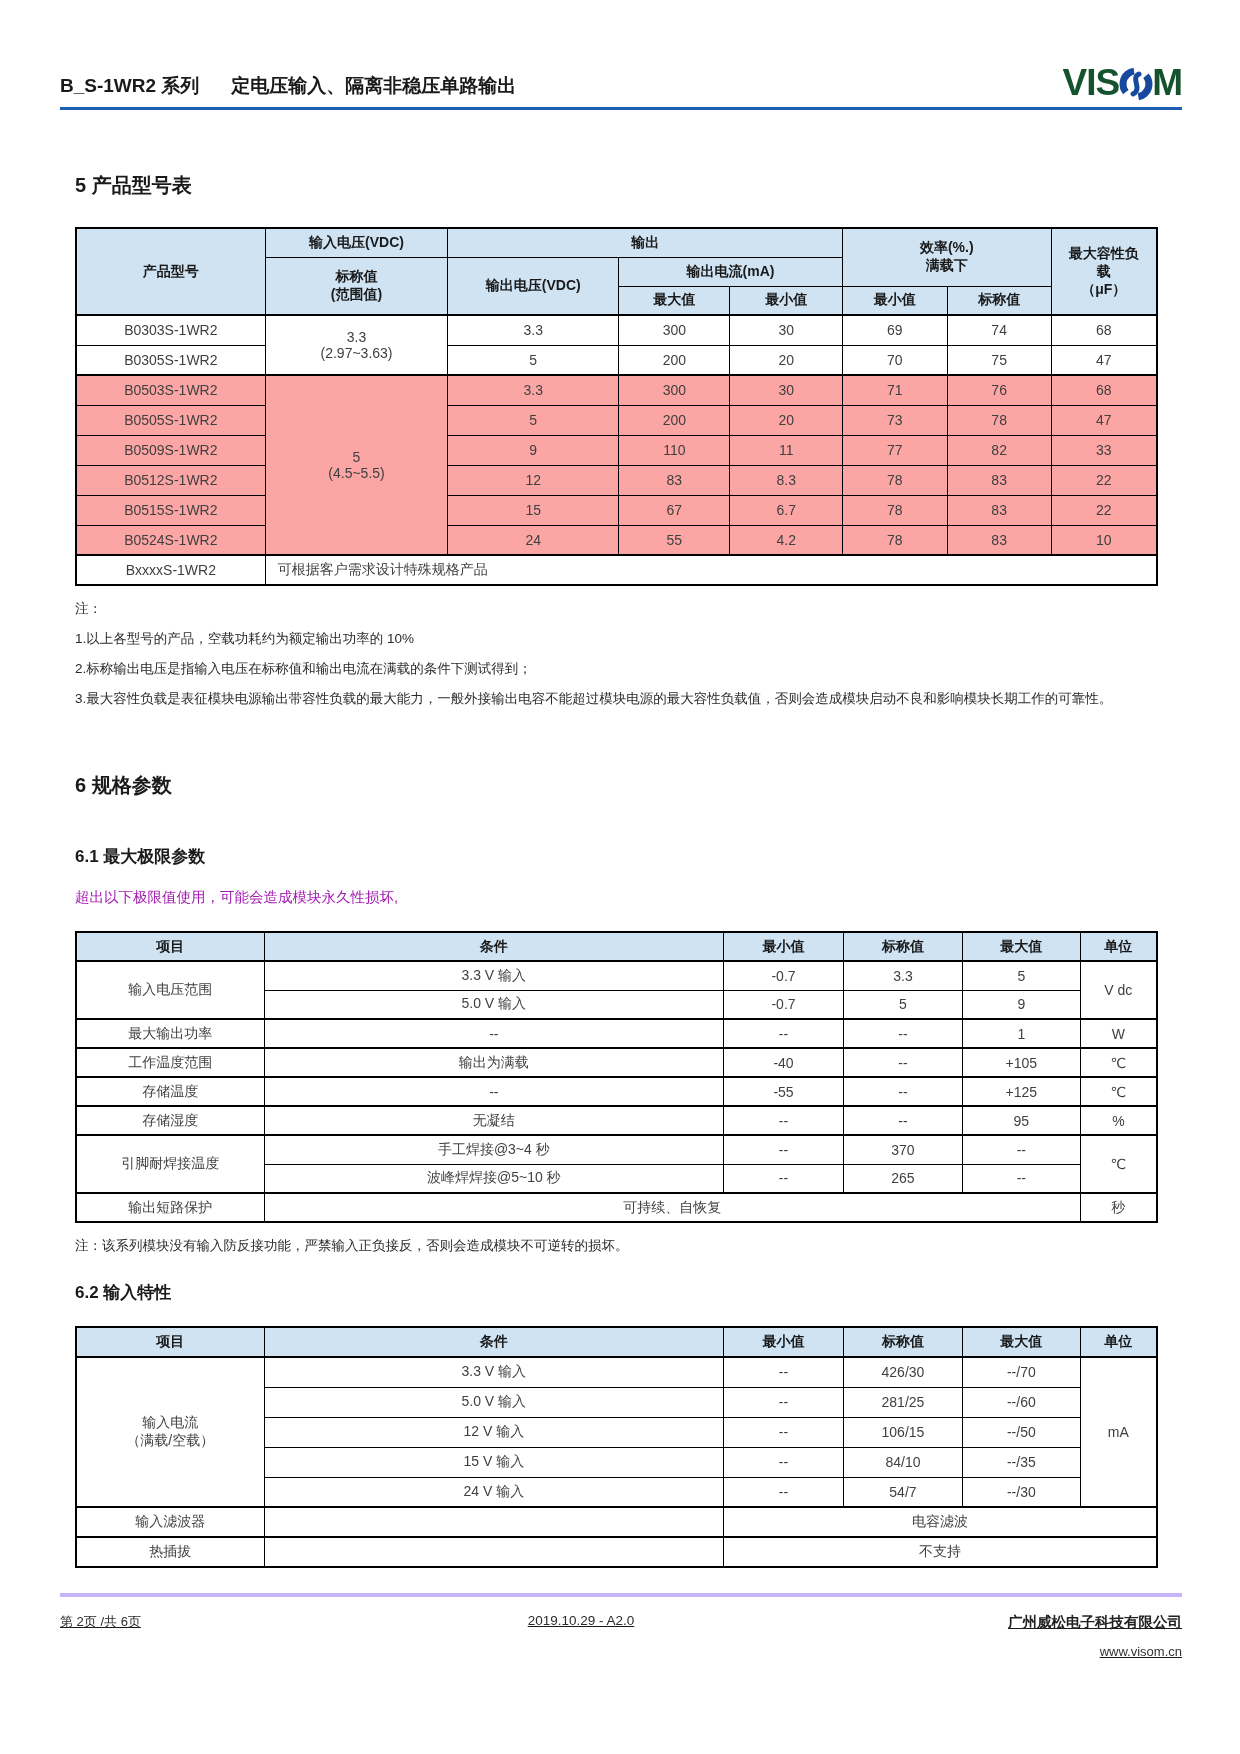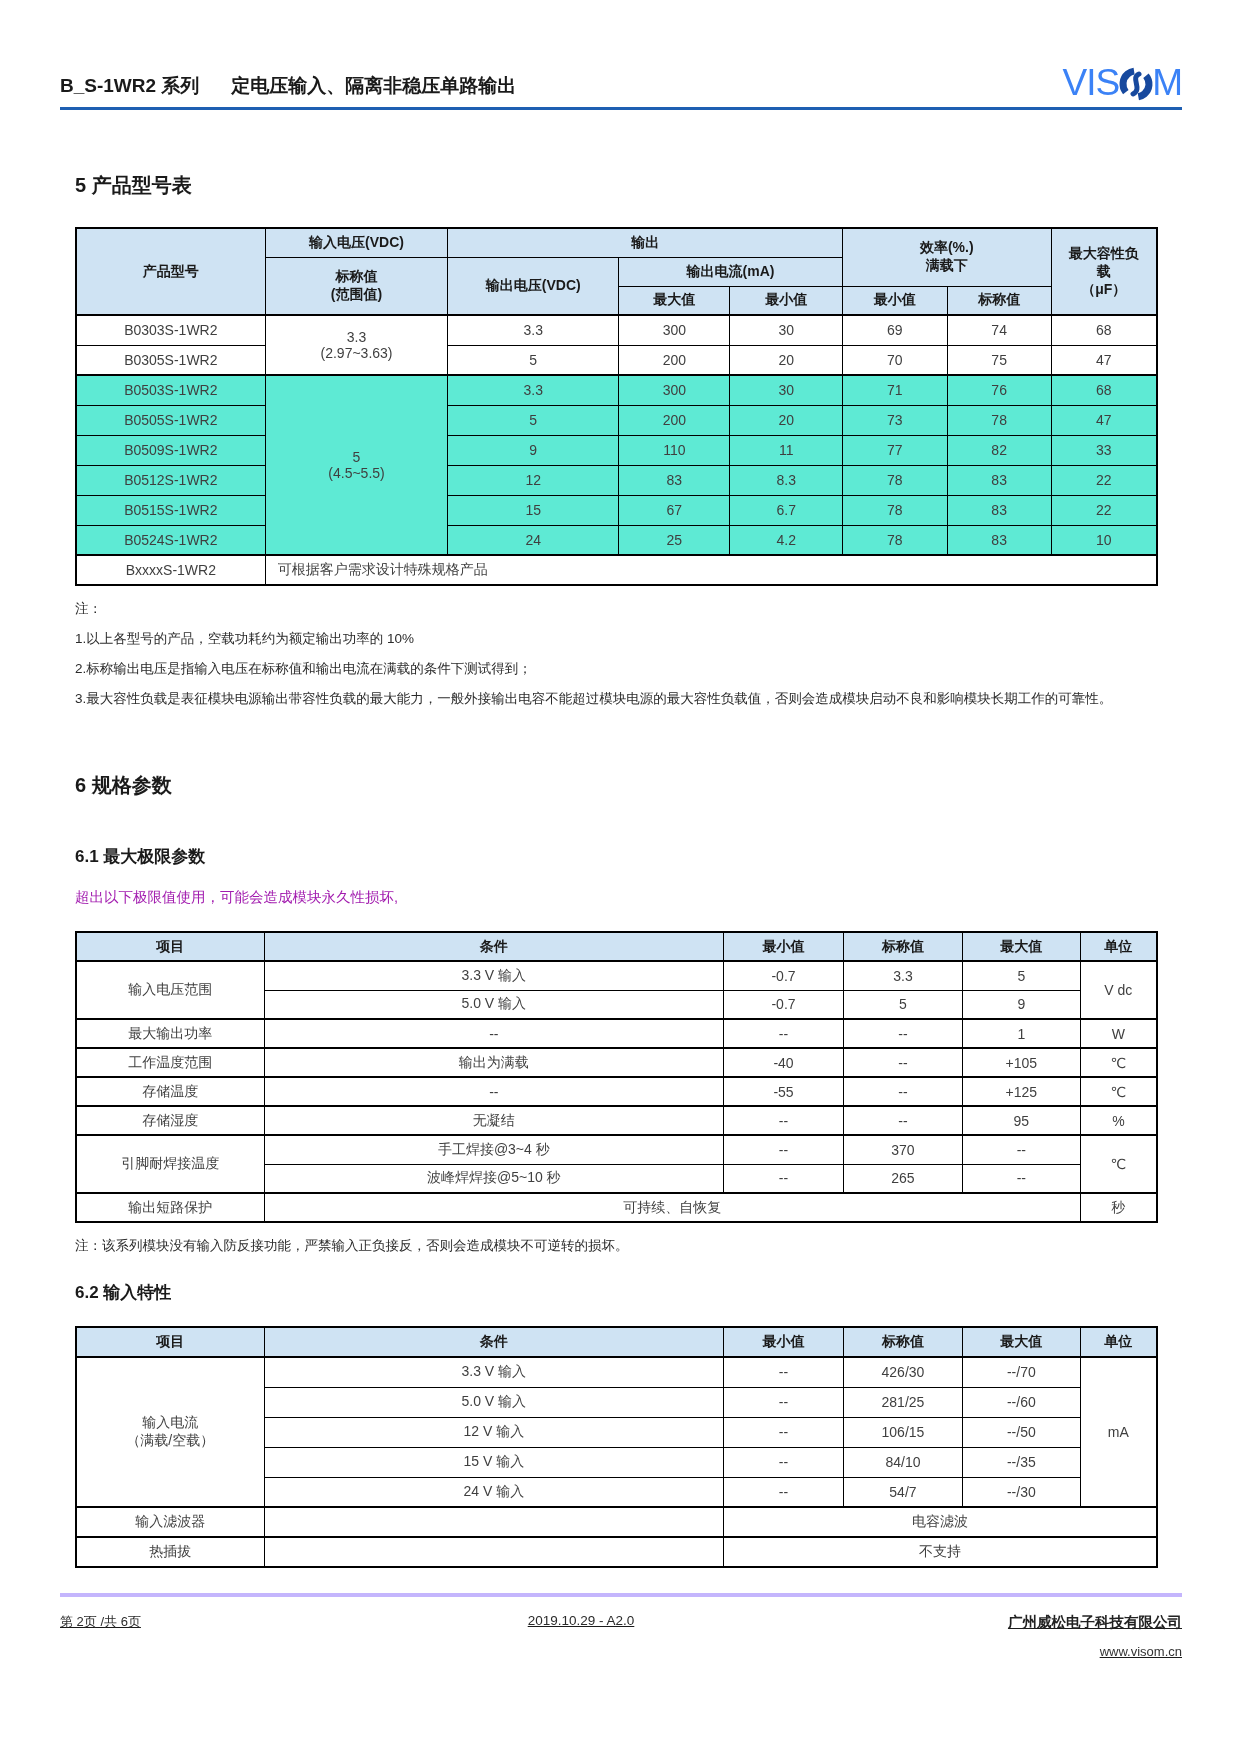--- a/index.html
+++ b/index.html
@@ -11,38 +11,38 @@
   
   #page-header {
     position: absolute; left: 60px; right: 58px; top: 52px; height: 58px;
     border-bottom: 3px solid #1e5fb2;
     display: flex; justify-content: space-between; align-items: flex-end;
   }
   .doc-title { font-size: 19px; font-weight: bold; padding-bottom: 8px; white-space: nowrap; }
   .doc-title .subtitle { margin-left: 32px; }
   .logo { display: flex; align-items: center; padding-bottom: 6px; }
   .logo span {
-    font-size: 37px; font-weight: normal; color: #3b82f6; letter-spacing: -1px;
+    font-size: 37px; font-weight: bold; color: #14532d; letter-spacing: -1px;
     line-height: 1;
   }
   .logo svg { margin: 0 -2px 0 -1px; }
   
   #content { position: absolute; left: 75px; top: 0; width: 1083px; height: 1370px; }
   .h-sec { position: absolute; font-size: 20px; font-weight: bold; }
   .h-sub { position: absolute; font-size: 17px; font-weight: bold; }
   .body-text { font-size: 14.5px; color: #a21caf; }
   
   table { border-collapse: collapse; table-layout: fixed; width: 100%; border: 2px solid #000; }
   th, td {
     border: 1px solid #000; text-align: center; vertical-align: middle;
     font-size: 14px; padding: 2px 4px; overflow: hidden;
   }
   th { background: #cfe3f3; font-weight: bold; color: #1a1a1a; }
   td { color: #3f3f3f; }
-  tr.gray td { background: #5eead4; }
+  tr.gray td { background: #fca5a5; }
   tr.thick td, tr.thick th { border-top-width: 2px; }
   #table1 { position: absolute; top: 227px; }
   #table1 thead tr { height: 29px; }
   #table1 tbody tr { height: 30px; }
   #table61 { position: absolute; top: 931px; }
   #table61 tr { height: 29px; }
   #table62 { position: absolute; top: 1326px; }
   #table62 tr { height: 30px; }
   .cell-left { text-align: left; padding-left: 12px; }
   .cap-head { padding-left: 14px; padding-right: 14px; }
@@ -192,21 +192,21 @@
         <td>15</td>
         <td>67</td>
         <td>6.7</td>
         <td>78</td>
         <td>83</td>
         <td>22</td>
       </tr>
       <tr class="gray">
         <td>B0524S-1WR2</td>
         <td>24</td>
-        <td>25</td>
+        <td>55</td>
         <td>4.2</td>
         <td>78</td>
         <td>83</td>
         <td>10</td>
       </tr>
       <tr class="thick">
         <td>BxxxxS-1WR2</td>
         <td colspan="7" class="cell-left">可根据客户需求设计特殊规格产品</td>
       </tr>
     </tbody>

